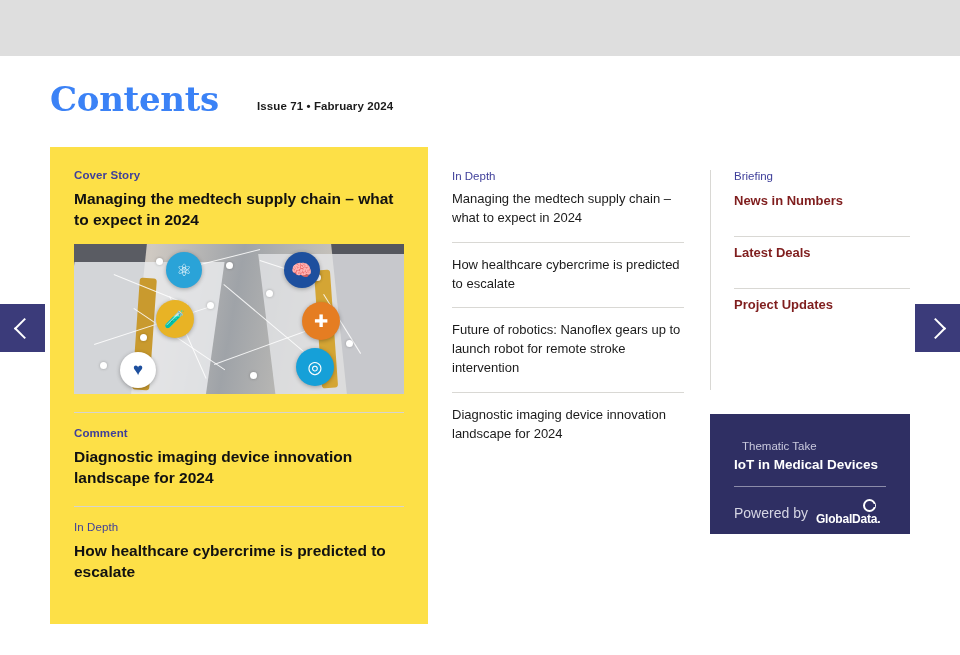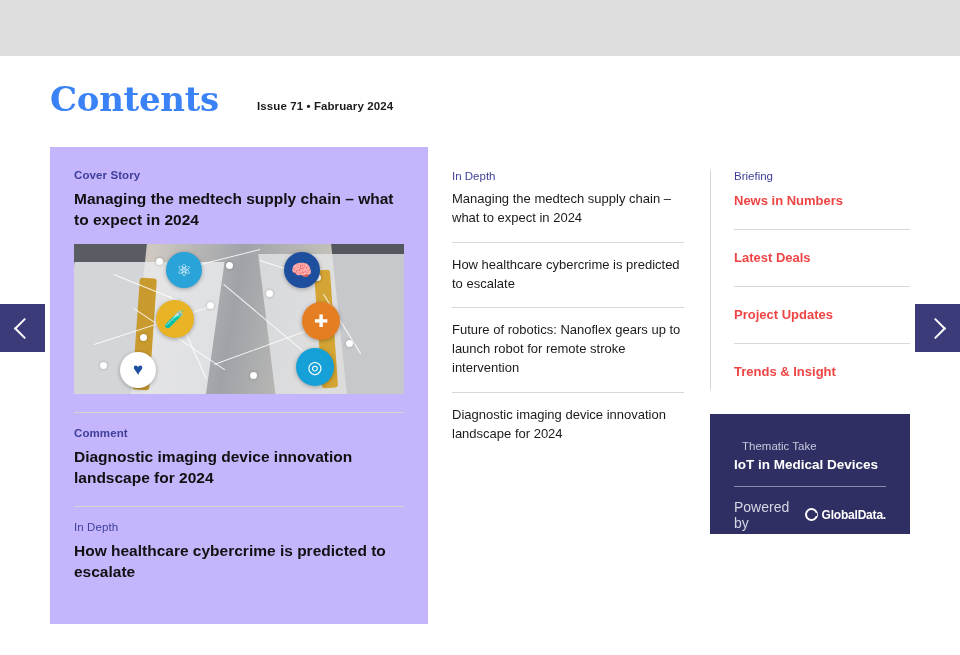--- a/index.html
+++ b/index.html
@@ -45,21 +45,21 @@
     color: #1b1b1b;
     letter-spacing: 0.1px;
   }
 
   
   .left-card {
     position: absolute;
     left: 50px; top: 147px;
     width: 378px;
     height: 477px;
-    background: #c4b5fd;
+    background: #fde047;
     box-sizing: border-box;
     padding: 22px 24px 0 24px;
   }
   .kicker {
     font-size: 11.5px;
     font-weight: 700;
     color: #3f3f9a;
     margin: 0 0 8px 0;
     letter-spacing: 0.1px;
   }
@@ -199,24 +199,24 @@
     width: 176px;
   }
   .right-kicker {
     font-size: 11.5px;
     color: #3f3f9a;
     margin: 0 0 11px 0;
   }
   .right-item {
     font-size: 13px;
     font-weight: 700;
-    color: #ef4444;
-    padding-bottom: 21px;
+    color: #7f1d1d;
+    padding-bottom: 28px;
     border-bottom: 1px solid #d9d8d4;
-    margin-bottom: 20px;
+    margin-bottom: 8px;
   }
   .right-item:last-child { border-bottom: none; }
 
   
   .thematic {
     position: absolute;
     left: 710px; top: 414px;
     width: 200px;
     height: 120px;
     background: #2f2f63;
@@ -243,21 +243,22 @@
     display: flex;
     align-items: center;
   }
   .powered-label {
     font-size: 14px;
     color: #d6d6e4;
     margin-right: 8px;
   }
   .gd-logo {
     display: flex;
-    align-items: flex-start;
+    align-items: flex-end;
+    flex-direction: column;
   }
   .gd-mark {
     width: 13px; height: 13px;
     border-radius: 50%;
     border: 2px solid #ffffff;
     margin-right: 4px;
     position: relative;
     box-sizing: border-box;
   }
   .gd-mark:after {
@@ -363,21 +364,20 @@
   <div class="mid-item">Diagnostic imaging device innovation landscape for 2024</div>
 </div>
 
 <div class="vrule"></div>
 
 <div class="right-col">
   <div class="right-kicker">Briefing</div>
   <div class="right-item">News in Numbers</div>
   <div class="right-item">Latest Deals</div>
   <div class="right-item">Project Updates</div>
-  <div class="right-item">Trends &amp; Insight</div>
 </div>
 
 <div class="thematic">
   <div class="thematic-kicker">Thematic Take</div>
   <div class="thematic-title">IoT in Medical Devices</div>
   <div class="thematic-rule"></div>
   <div class="powered">
     <span class="powered-label">Powered by</span>
     <span class="gd-logo">
       <span class="gd-mark"></span>

